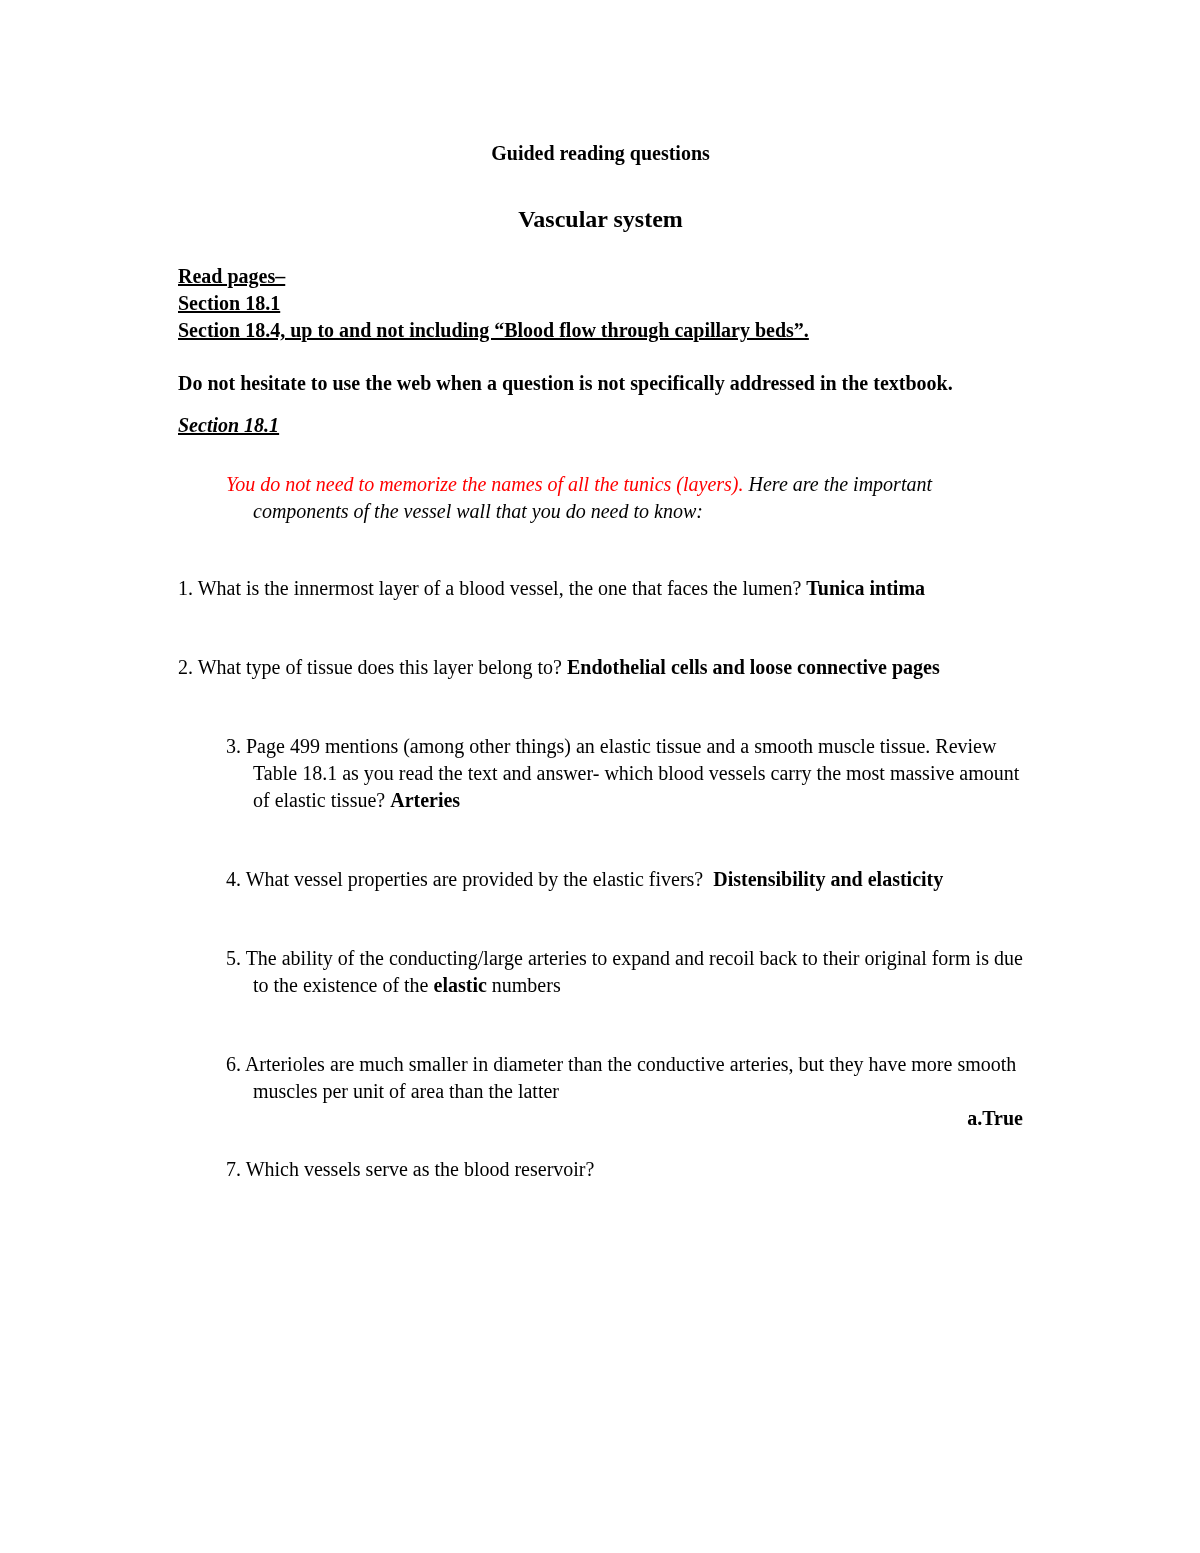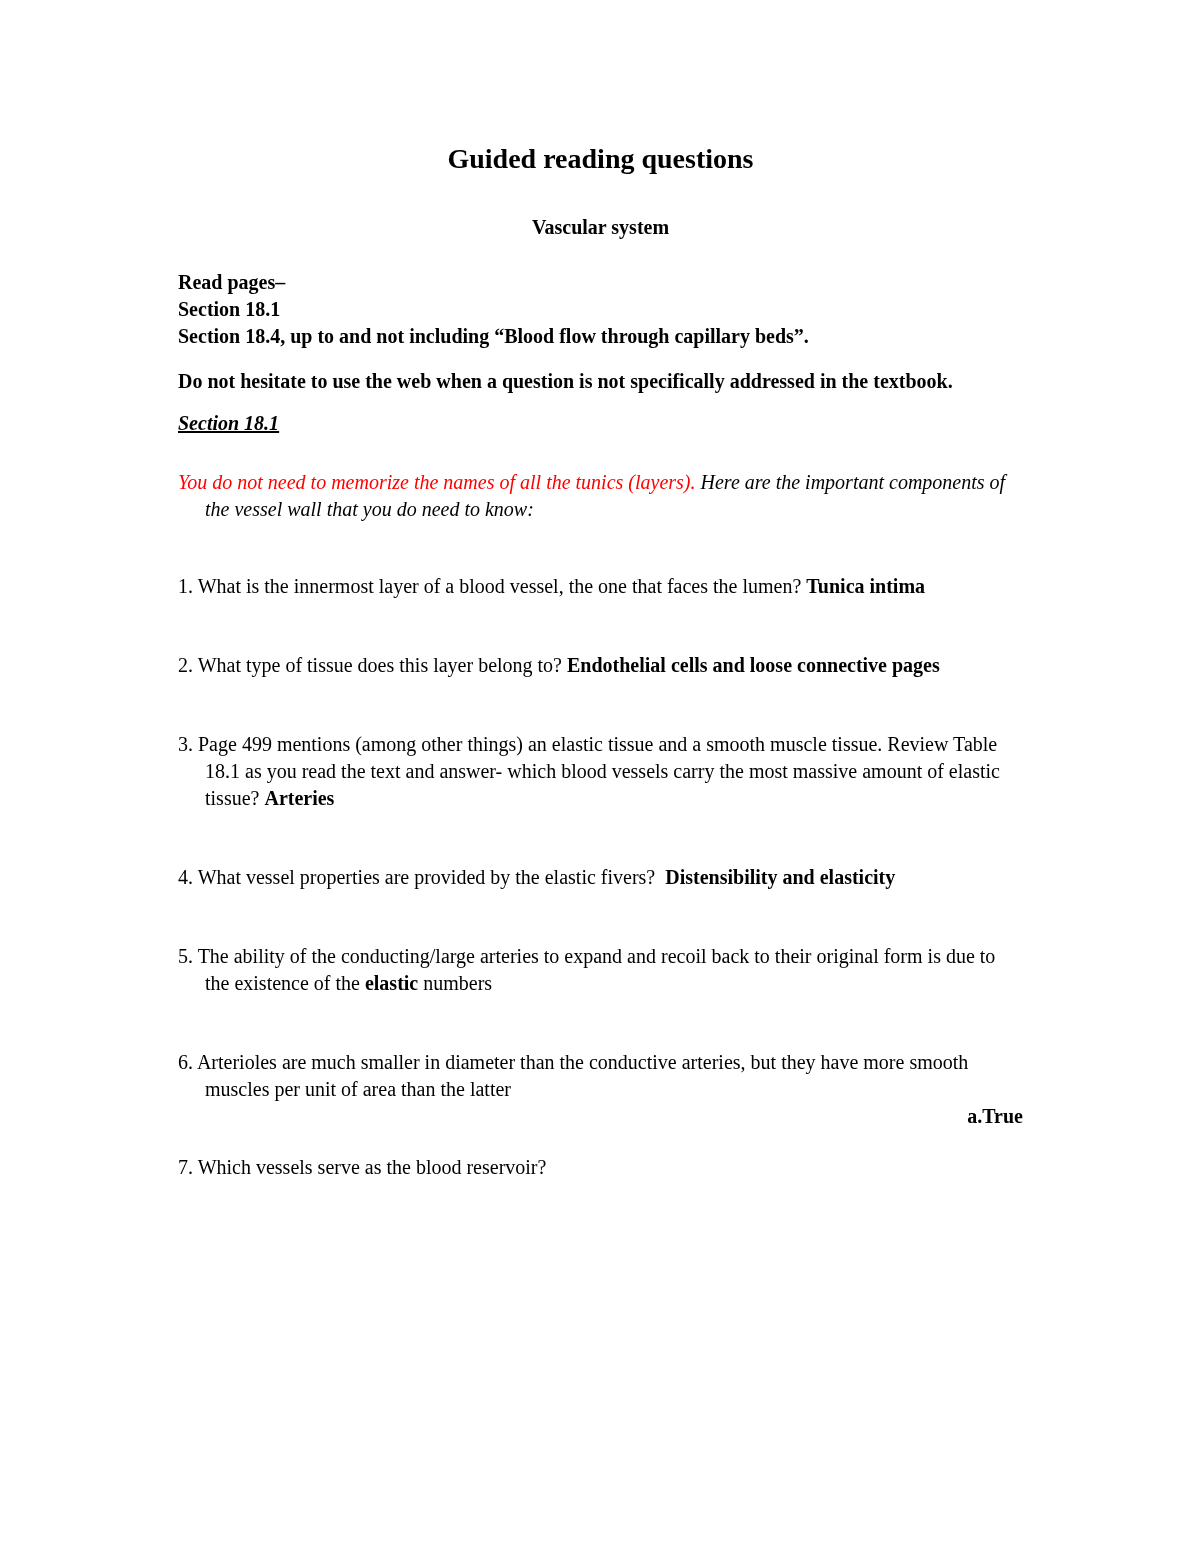--- a/index.html
+++ b/index.html
@@ -13,46 +13,47 @@
     padding: 140px 177px 60px 178px;
     font-family: "Liberation Serif", "DejaVu Serif", serif;
     font-size: 20px;
     line-height: 1.35;
     color: #000000;
   }
   .b { font-weight: bold; }
   .doc-title {
     text-align: center;
     font-weight: bold;
-    font-size: 28px;
+    font-size: 20px;
     margin-bottom: 36px;
   }
   .doc-subtitle {
     text-align: center;
     font-weight: bold;
-    font-size: 20px;
+    font-size: 24px;
     margin-bottom: 28px;
   }
   .intro-note { font-weight: bold; margin-bottom: 20px; }
-  .readpages { font-weight: bold; margin-bottom: 18px; }
+  .readpages { font-weight: bold; margin-bottom: 26px; text-decoration: underline; }
   .web-note { font-weight: bold; margin-bottom: 15px; }
   .section-heading {
     font-weight: bold;
     font-style: italic;
     text-decoration: underline;
     margin-bottom: 32px;
   }
   .memo {
     font-style: italic;
     margin-bottom: 50px;
   }
   .memo .red { color: #ff0000; }
   .hang {
     padding-left: 27px;
     text-indent: -27px;
+    margin-left: 48px;
   }
   .question { margin-bottom: 52px; }
   .questions .question:nth-child(6) { margin-bottom: 24px; }
   .sub-item {
     text-indent: 0;
     margin-left: 8px;
     text-align: right;
   }
   .sub-marker {
     display: inline-block;

